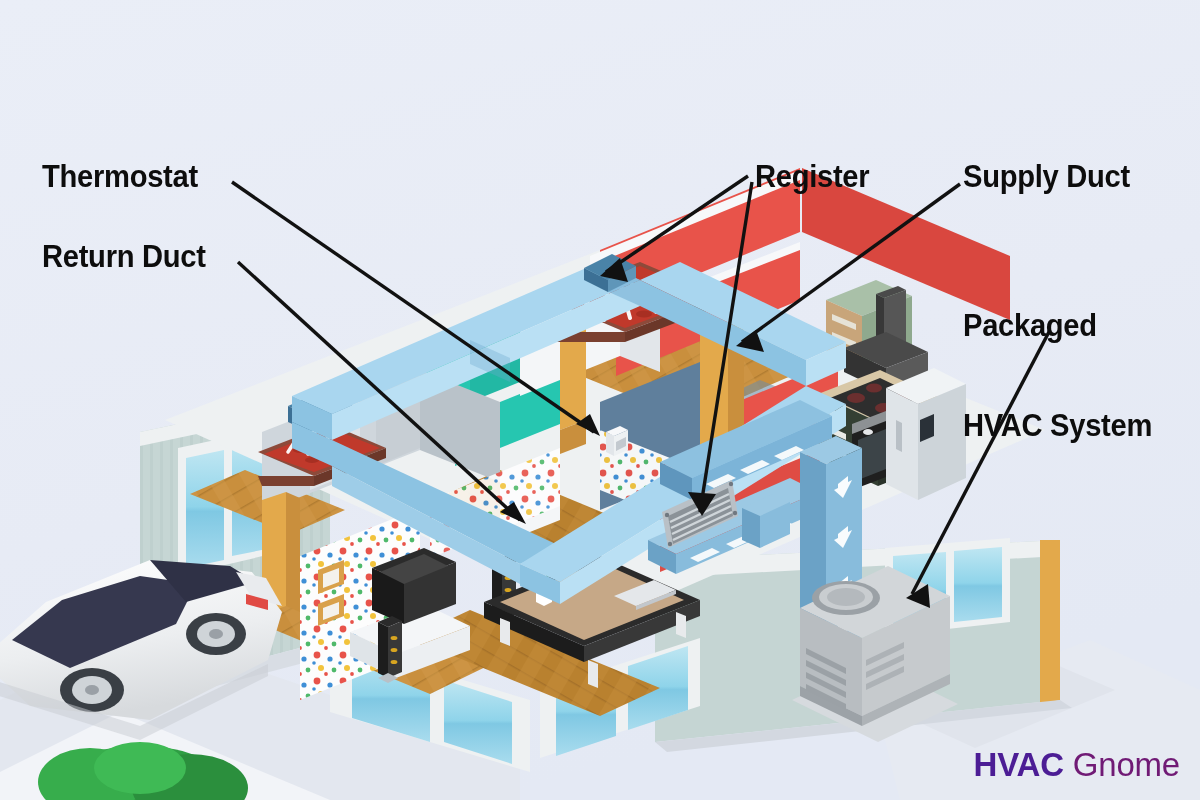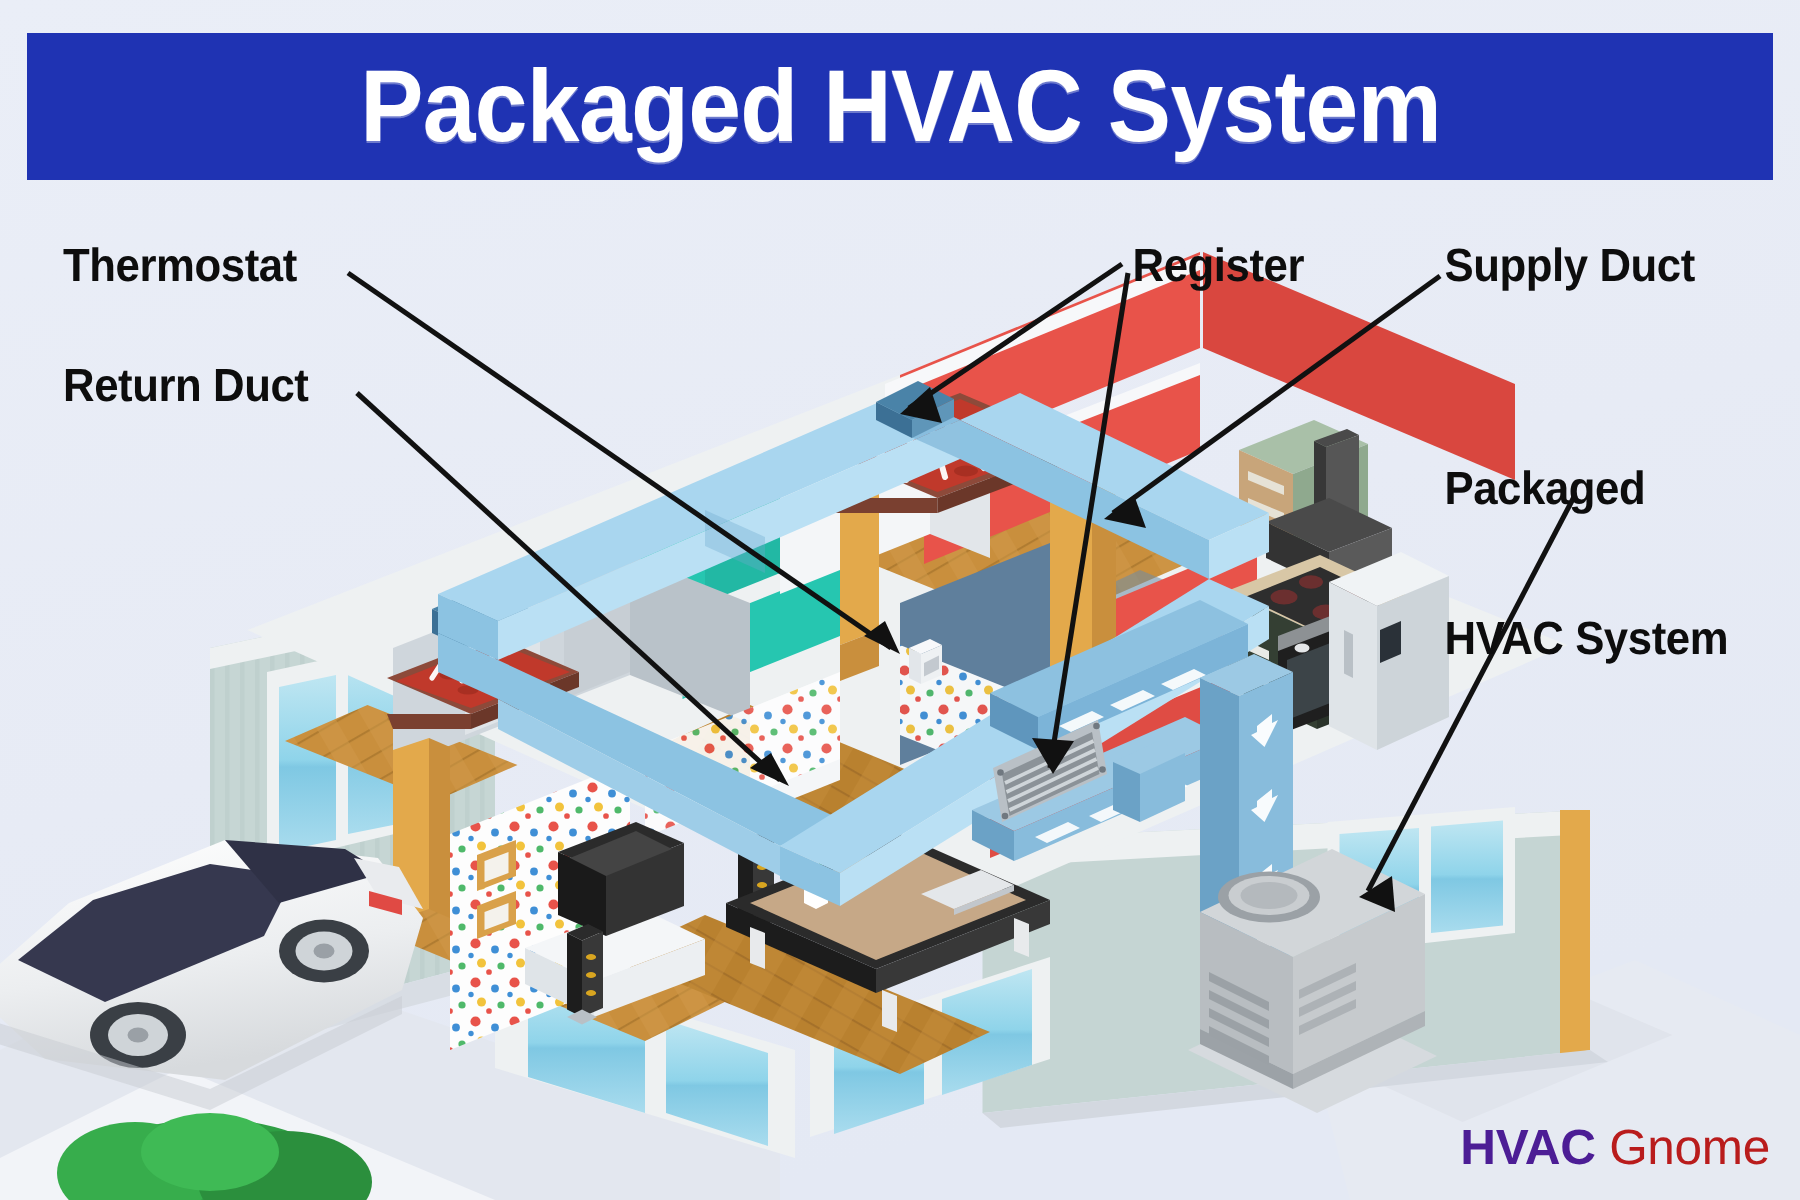--- a/index.html
+++ b/index.html
@@ -50,21 +50,21 @@
   #lbl-register   { left:755px; top:160px; }
   #lbl-supply     { left:963px; top:160px; }
   #lbl-packaged   { left:963px; top:243px; }
 
   
   .logo{
     position:absolute; right:20px; bottom:16px;
     font-size:33px; letter-spacing:-0.2px; white-space:nowrap;
   }
   .logo .b{ color:#4c1d95; font-weight:700; }
-  .logo .g{ color:#b91c1c; font-weight:400;text-align:right; }
+  .logo .g{ color:#701a75; font-weight:400;text-align:right; }
 </style>
 </head>
 <body>
 
 <div id="stage">
 
   <svg id="art" viewBox="0 0 1200 800">
     <defs>
       <linearGradient id="bgGrad" x1="0" y1="0" x2="0.4" y2="1">
         <stop offset="0%" stop-color="#eaeef7"></stop>
@@ -510,23 +510,20 @@
     <g fill="#111111">
       <path d="M600 436 L576 424 L590 414 Z"></path>
       <path d="M526 524 L500 512 L514 502 Z"></path>
       <path d="M702 516 L688 492 L716 494 Z"></path>
       <path d="M600 276 L620 258 L628 282 Z"></path>
       <path d="M736 346 L756 330 L764 352 Z"></path>
       <path d="M906 598 L928 584 L930 608 Z"></path>
     </g>
   </svg>
 
-  <div class="banner">
-    <div class="banner-title">Packaged HVAC System</div>
-  </div>
 
   <div class="label" id="lbl-thermostat">Thermostat</div>
   <div class="label" id="lbl-return">Return Duct</div>
   <div class="label" id="lbl-register">Register</div>
   <div class="label" id="lbl-supply">Supply Duct</div>
   <div class="label r" id="lbl-packaged">
     <div>Packaged</div>
     <div>HVAC System</div>
   </div>
 

